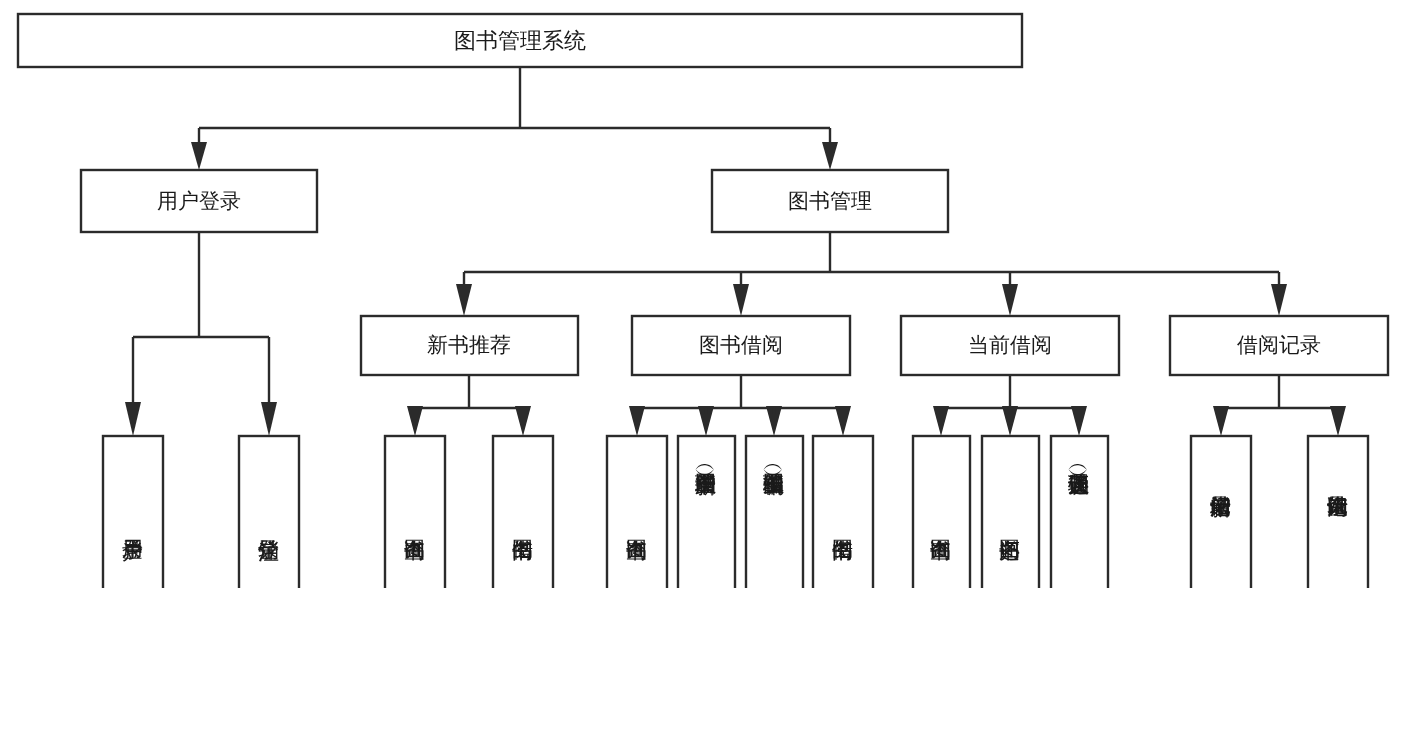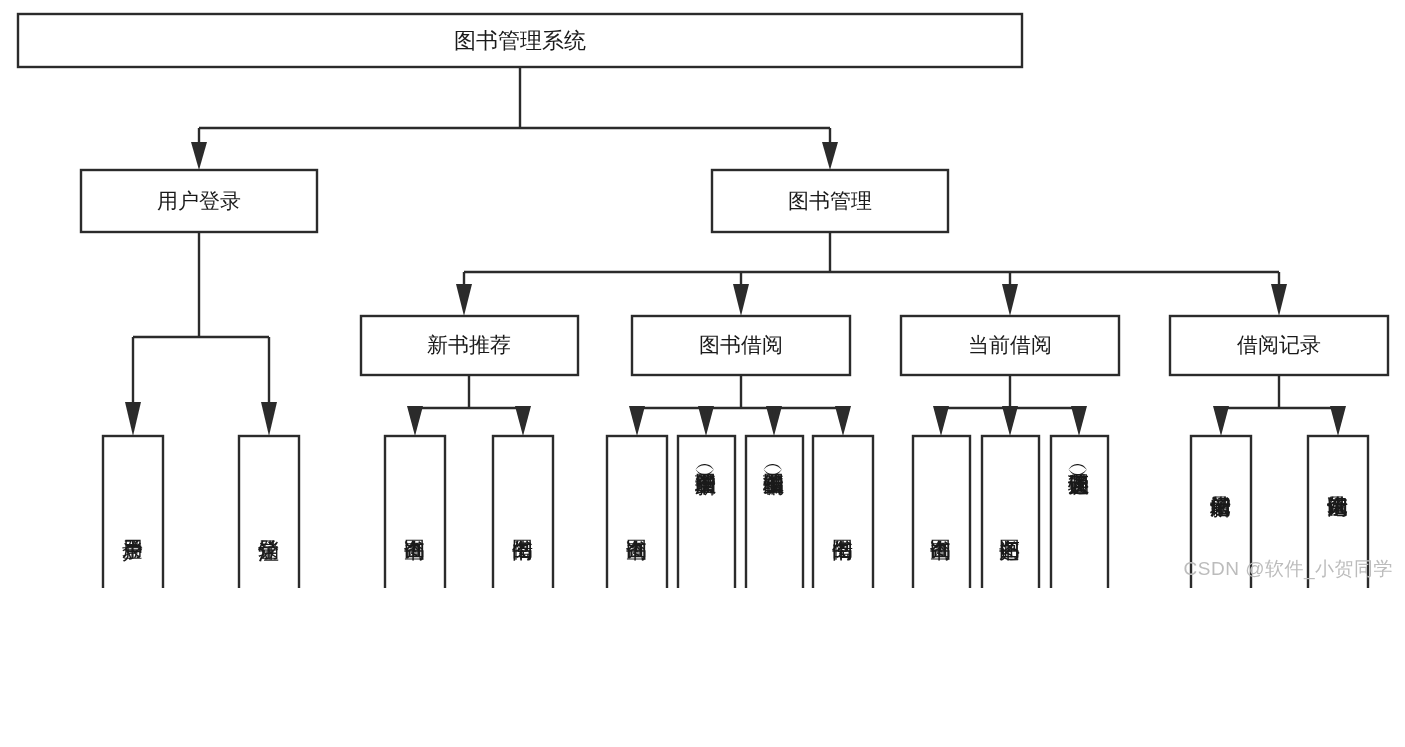--- a/index.html
+++ b/index.html
@@ -229,15 +229,14 @@
       <rect class="node-rect" x="1191" y="436" width="60" height="298"></rect>
       <text class="leaf-label" x="1221" y="479" writing-mode="tb" glyph-orientation-vertical="0">新增借阅记录</text>
     </g>
     <g>
       <rect class="node-rect" x="1308" y="436" width="60" height="298"></rect>
       <text class="leaf-label" x="1338" y="479" writing-mode="tb" glyph-orientation-vertical="0">查询借阅记录</text>
     </g>
 
   </svg>
 
-  <div class="watermark">CSDN @软件_小贺同学</div>
 
 </div>
 
 </body></html>

